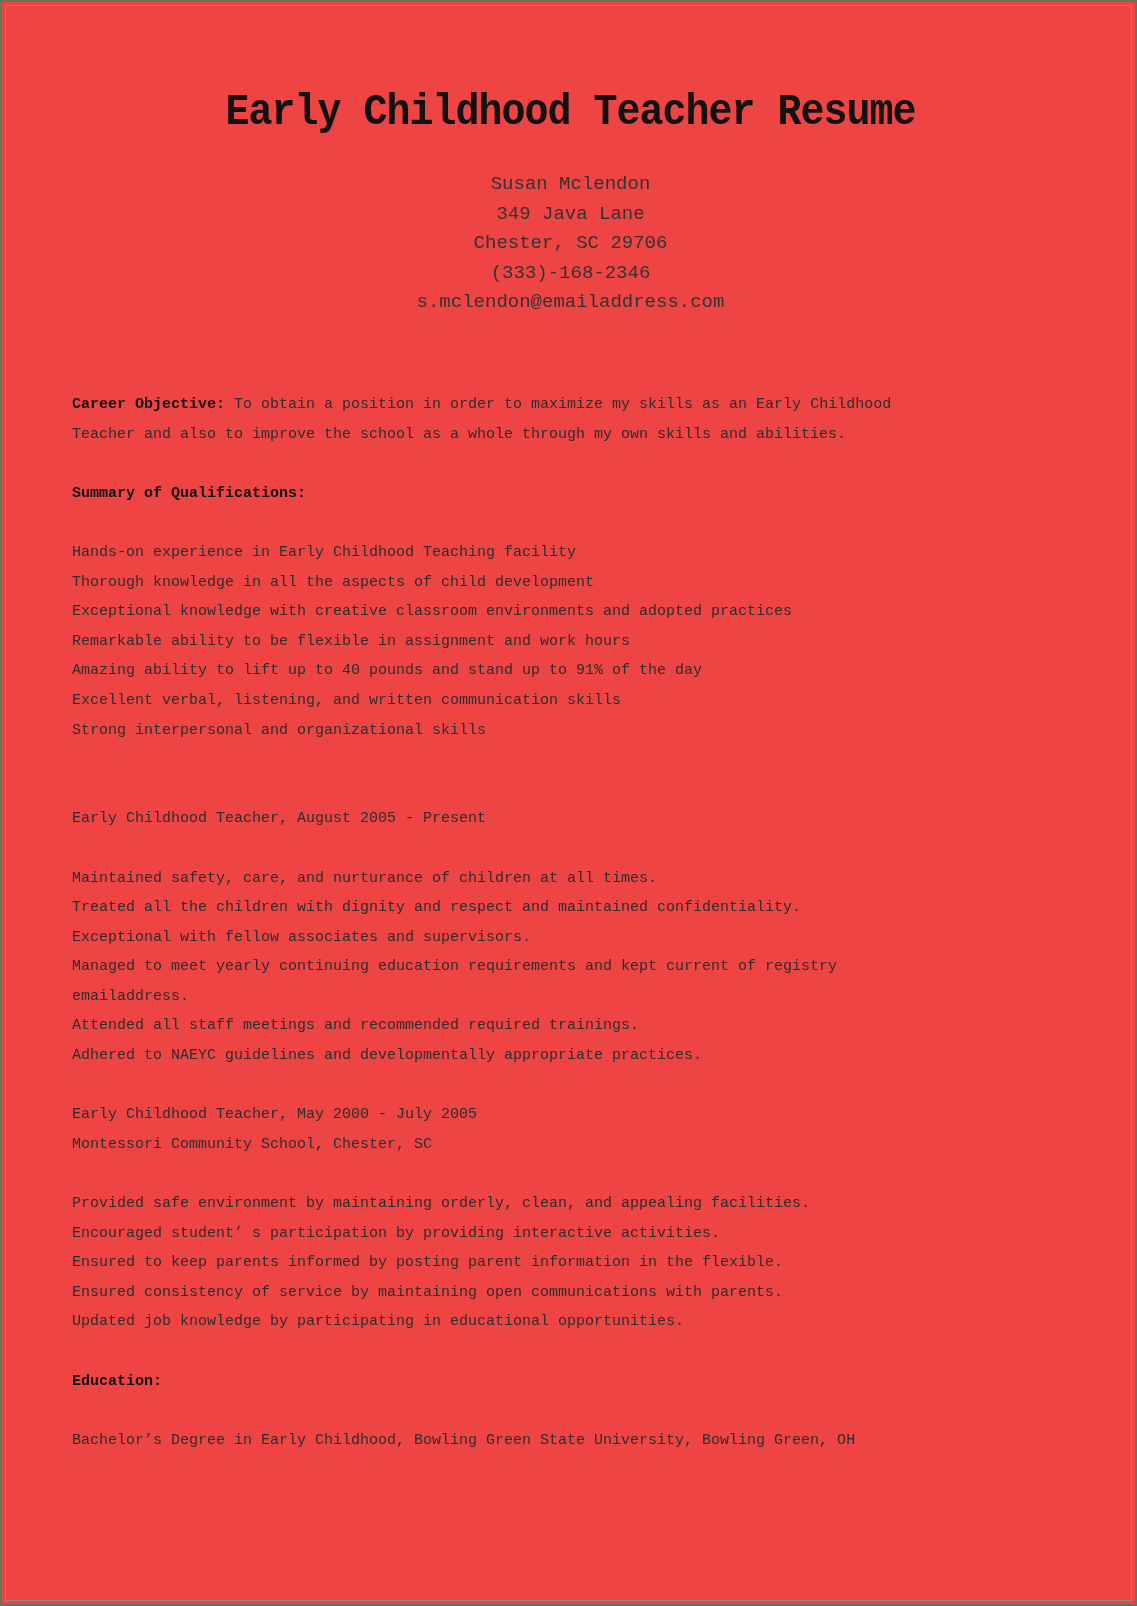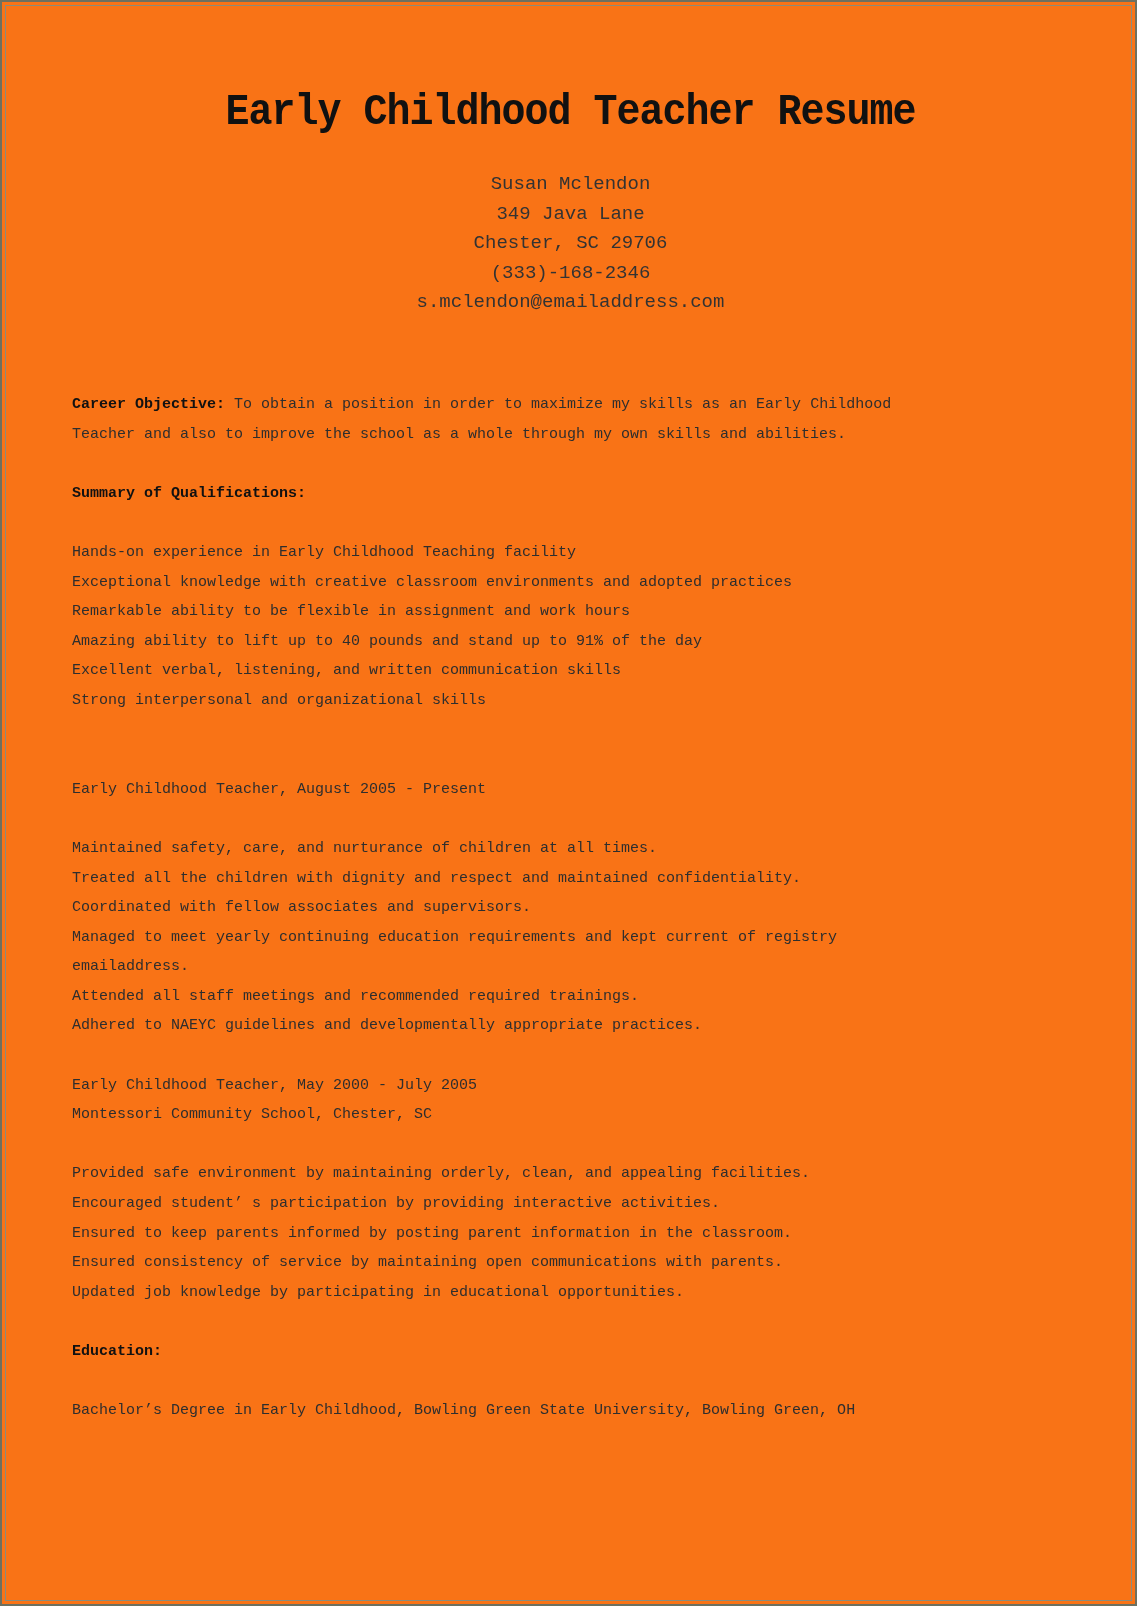--- a/index.html
+++ b/index.html
@@ -1,19 +1,19 @@
 <!DOCTYPE html>
 <html><head>
 <meta charset="utf-8">
 <style>
   html, body { margin:0; padding:0; }
   body { width:1137px; height:1606px; background:#ffffff; overflow:hidden; }
   .page {
     position:absolute; left:0; top:0; width:1137px; height:1606px;
-    box-sizing:border-box; background:#f97316;
+    box-sizing:border-box; background:#ef4444;
     border:2px solid #6d7060;
   }
   .inner {
     position:absolute; left:3px; top:3px; right:3px; bottom:3px;
     border:1px solid #8a8c7c;
   }
   .title {
     position:absolute; left:0; width:1137px; top:88px; text-align:center;
     font-family:"Liberation Mono", "DejaVu Sans Mono", monospace;
     font-weight:bold; font-size:40px; color:#111; letter-spacing:-1px;
@@ -51,44 +51,45 @@
   </div>
 
   <div class="body">
     <div class="line"><span class="bold">Career Objective:</span><span> To obtain a position in order to maximize my skills as an Early Childhood</span></div>
     <div class="line">Teacher and also to improve the school as a whole through my own skills and abilities.</div>
     <div class="gap"></div>
 
     <div class="line bold">Summary of Qualifications:</div>
     <div class="gap"></div>
     <div class="line">Hands-on experience in Early Childhood Teaching facility</div>
+    <div class="line">Thorough knowledge in all the aspects of child development</div>
     <div class="line">Exceptional knowledge with creative classroom environments and adopted practices</div>
     <div class="line">Remarkable ability to be flexible in assignment and work hours</div>
     <div class="line">Amazing ability to lift up to 40 pounds and stand up to 91% of the day</div>
     <div class="line">Excellent verbal, listening, and written communication skills</div>
     <div class="line">Strong interpersonal and organizational skills</div>
     <div class="gap"></div>
 
     <div class="gap"></div>
     <div class="line">Early Childhood Teacher, August 2005 - Present</div>
     <div class="gap"></div>
     <div class="line">Maintained safety, care, and nurturance of children at all times.</div>
     <div class="line">Treated all the children with dignity and respect and maintained confidentiality.</div>
-    <div class="line">Coordinated with fellow associates and supervisors.</div>
+    <div class="line">Exceptional with fellow associates and supervisors.</div>
     <div class="line">Managed to meet yearly continuing education requirements and kept current of registry</div>
     <div class="line">emailaddress.</div>
     <div class="line">Attended all staff meetings and recommended required trainings.</div>
     <div class="line">Adhered to NAEYC guidelines and developmentally appropriate practices.</div>
     <div class="gap"></div>
     <div class="line">Early Childhood Teacher, May 2000 - July 2005</div>
     <div class="line">Montessori Community School, Chester, SC</div>
     <div class="gap"></div>
     <div class="line">Provided safe environment by maintaining orderly, clean, and appealing facilities.</div>
     <div class="line">Encouraged student’ s participation by providing interactive activities.</div>
-    <div class="line">Ensured to keep parents informed by posting parent information in the classroom.</div>
+    <div class="line">Ensured to keep parents informed by posting parent information in the flexible.</div>
     <div class="line">Ensured consistency of service by maintaining open communications with parents.</div>
     <div class="line">Updated job knowledge by participating in educational opportunities.</div>
     <div class="gap"></div>
 
     <div class="line bold">Education:</div>
     <div class="gap"></div>
     <div class="line">Bachelor’s Degree in Early Childhood, Bowling Green State University, Bowling Green, OH</div>
   </div>
 </div>
 

